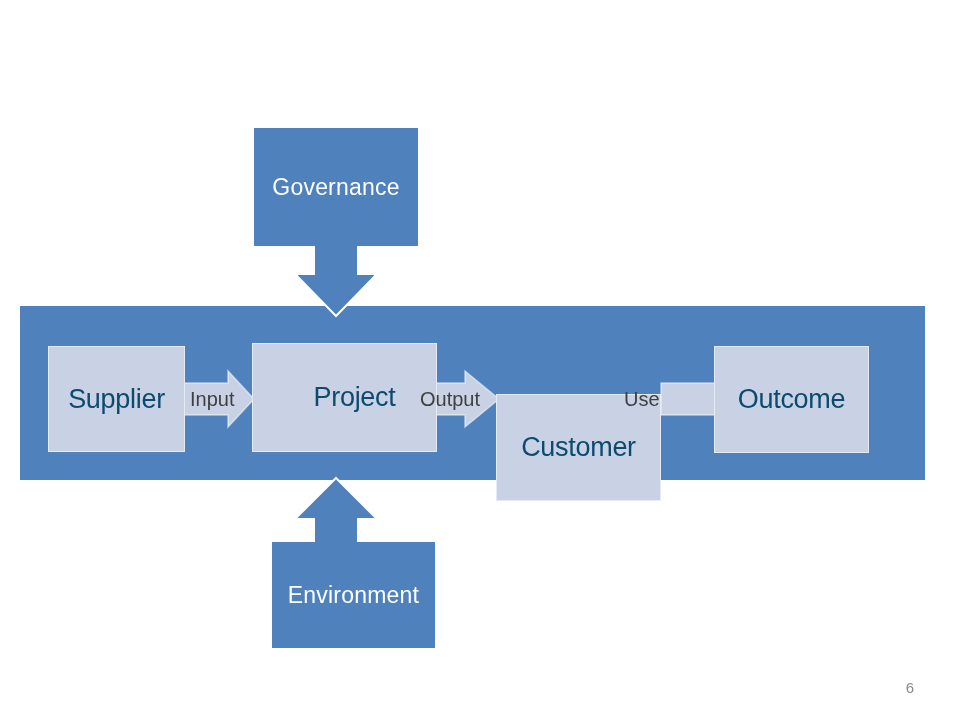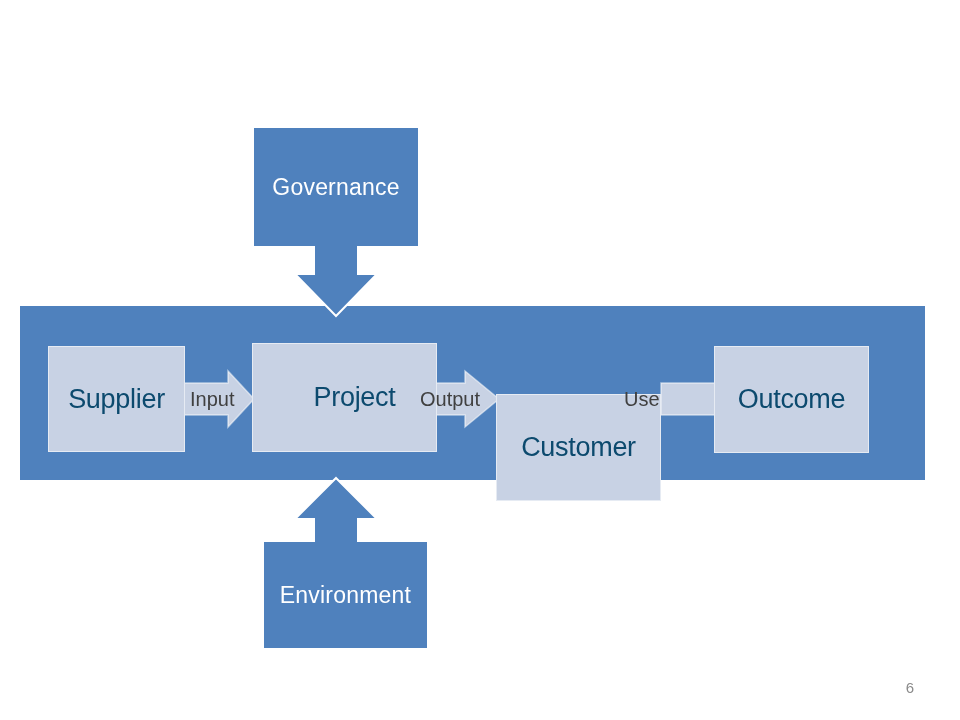--- a/index.html
+++ b/index.html
@@ -29,21 +29,21 @@
     position: absolute;
     background: #4f81bd;
     color: #ffffff;
     display: flex;
     align-items: center;
     justify-content: center;
     font-size: 23px;
     letter-spacing: 0.2px;
   }
   .callout.governance { left: 254px; top: 128px; width: 164px; height: 118px; }
-  .callout.environment { left: 264px; top: 542px; width: 163px; height: 106px; }
+  .callout.environment { left: 272px; top: 542px; width: 163px; height: 106px; }
 
   
   .node {
     position: absolute;
     background: #c8d2e4;
     border: 1px solid rgba(255,255,255,0.55);
     box-sizing: border-box;
     color: #0c4a6e;
     display: flex;
     align-items: center;

